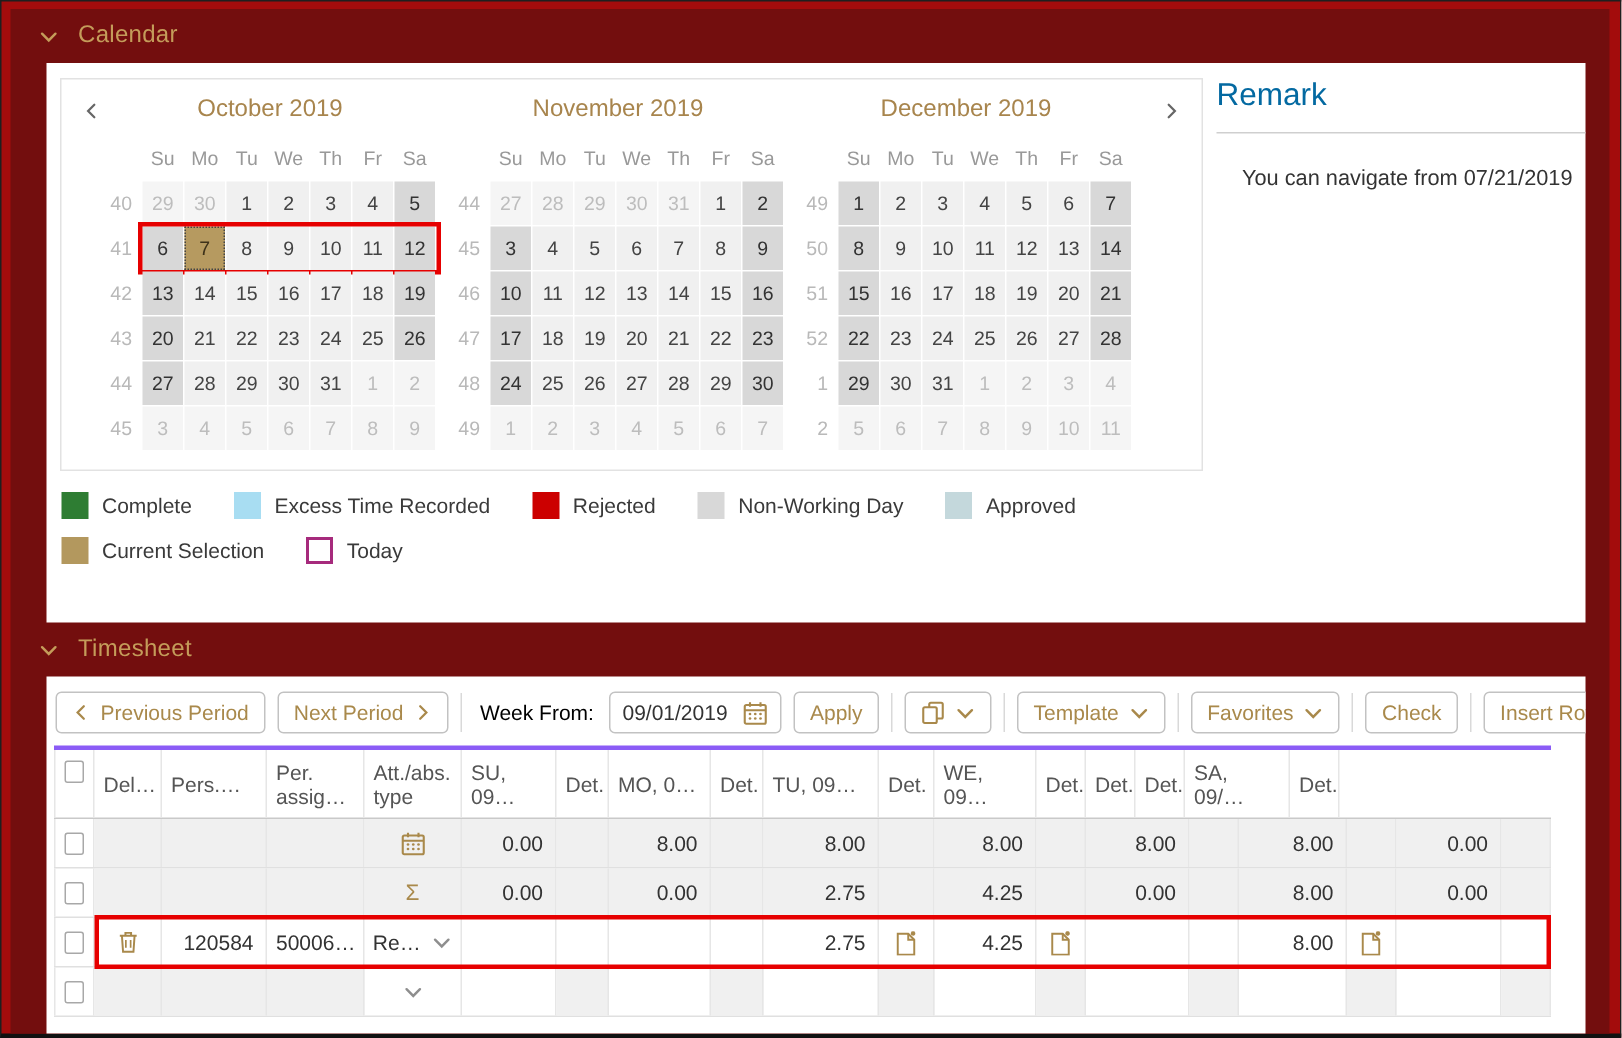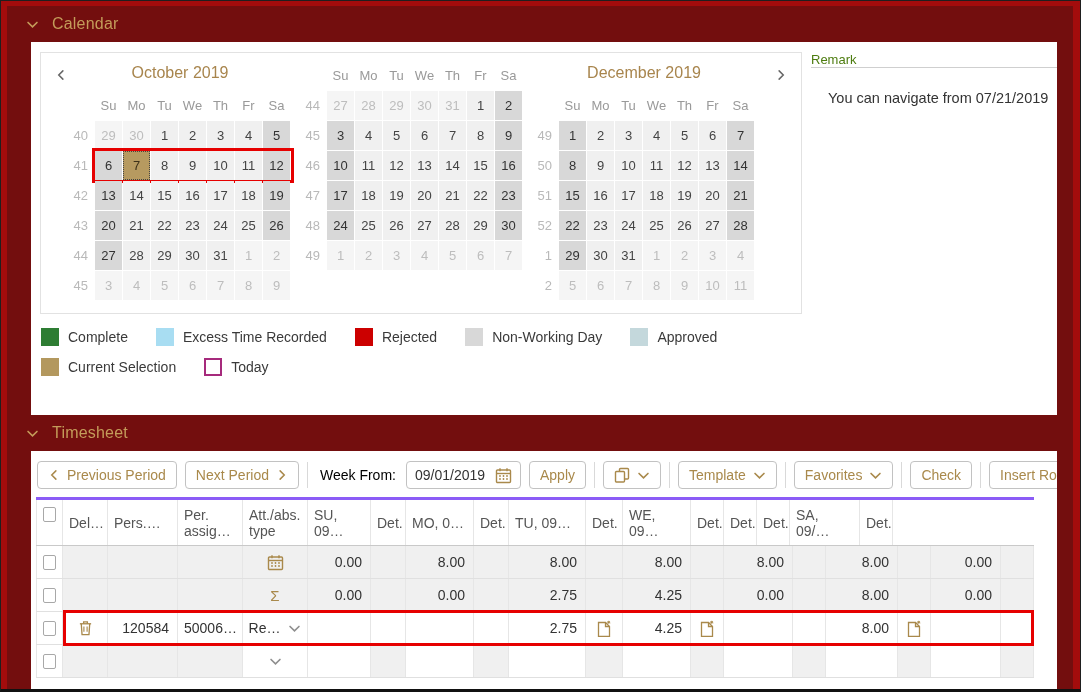--- a/index.html
+++ b/index.html
@@ -40,21 +40,21 @@
 
   
   .legend { position:absolute; left:10px; top:284px; }
   .lg-row { display:flex; align-items:center; height:22px; margin-bottom:8px; }
   .lg-item { display:flex; align-items:center; margin-right:28px; }
   .swatch { width:18px; height:18px; margin-right:9px; flex:none; }
   .lg-label { font-size:14px; color:#3a3a3a; }
 
   
   .remark { position:absolute; left:780px; top:10px; width:250px; }
-  .remark h3 { color:#4d7c0f; font-size:13px; font-weight:400; padding-bottom:0;
+  .remark h3 { color:#0369a1; font-size:21px; font-weight:400; padding-bottom:12px;
                border-bottom:1px solid #cfcfcf; }
   .remark p { margin:22px 0 0 17px; font-size:14.5px; color:#333; }
 
   
   .toolbar { display:flex; align-items:center; gap:8px; padding:10px 10px 8px 6px; }
   .btn { display:inline-flex; align-items:center; gap:7px; height:28px; padding:0 10px;
          border:1px solid #c2c2c2; border-radius:4px; background:#fff; color:#a9894b;
          font-size:14px; cursor:pointer; white-space:nowrap; }
   .btn .bchev { display:inline-flex; color:#a9894b; }
   .tb-sep { width:1px; height:26px; background:#d9d9d9; flex:none; }
@@ -191,20 +191,21 @@
                   <div class="day om">4</div>
                   <div class="day om">5</div>
                   <div class="day om">6</div>
                   <div class="day om">7</div>
                   <div class="day om">8</div>
                   <div class="day om">9</div>
                 </div>
               </div>
             </div>
             <div class="month">
+              <div class="m-title">November 2019</div>
               <div class="wk">
                 <span class="wnum"></span>
                 <div class="days">
                   <div class="day wdh">Su</div>
                   <div class="day wdh">Mo</div>
                   <div class="day wdh">Tu</div>
                   <div class="day wdh">We</div>
                   <div class="day wdh">Th</div>
                   <div class="day wdh">Fr</div>
                   <div class="day wdh">Sa</div>

